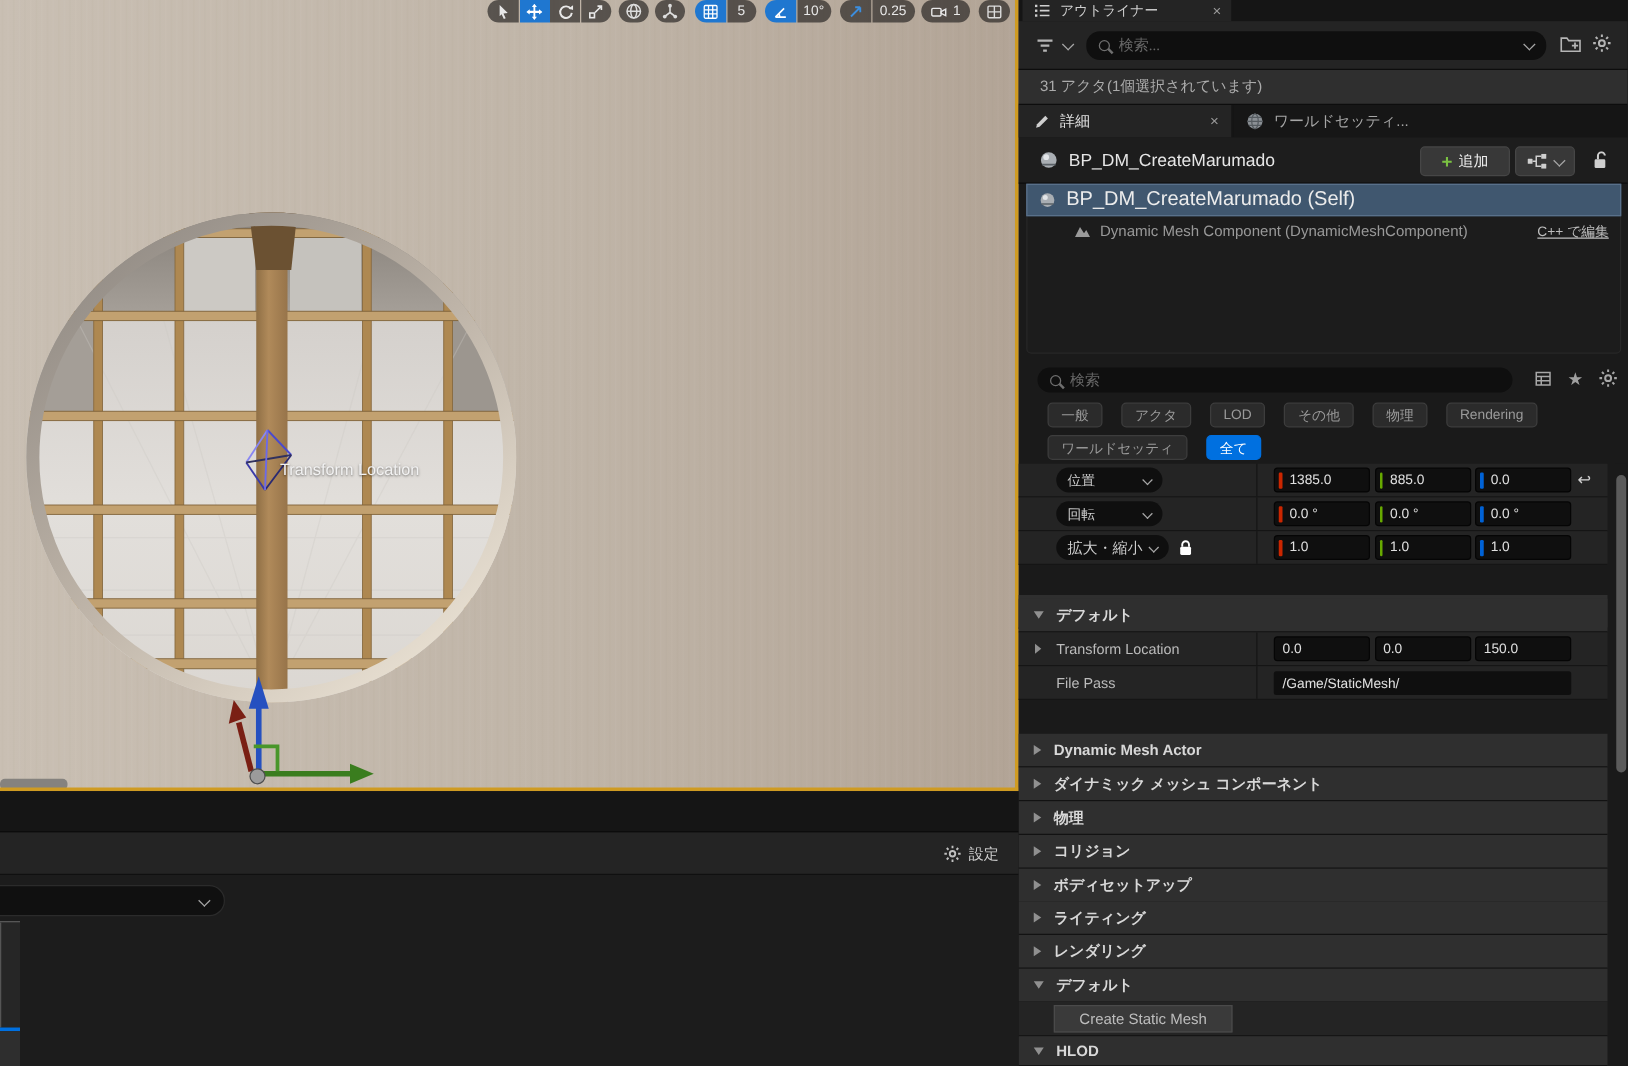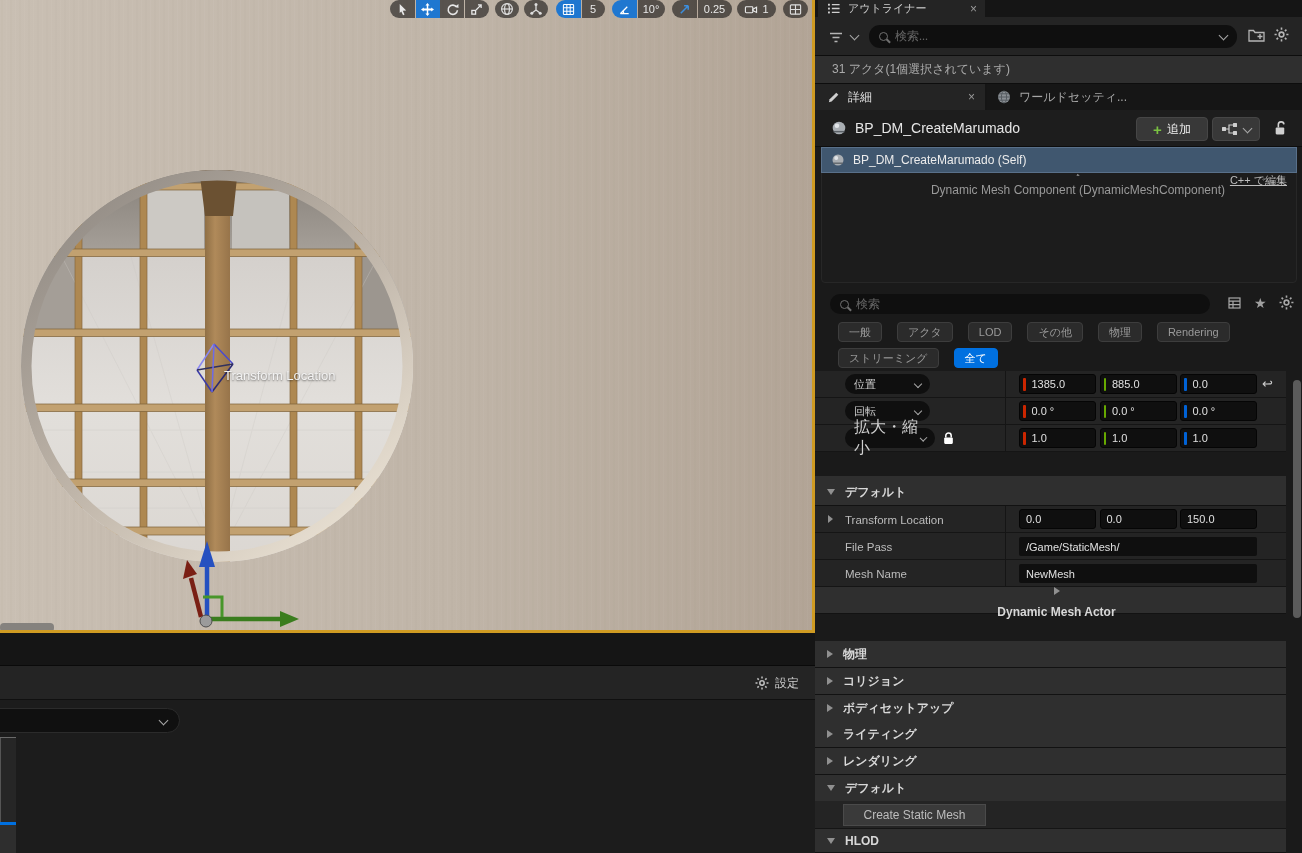--- a/index.html
+++ b/index.html
@@ -42,22 +42,22 @@
   .searchpill input::placeholder { color:#676767; }
   .statusbar { position:absolute; left:0; top:56px; width:487px; height:28px; background:#2f2f2f; border-bottom:1px solid #0d0d0d; display:flex; align-items:center; padding-left:17px; color:#ababab; font-size:12px; }
   .tabbar2 { position:absolute; left:0; top:84px; width:487px; height:26px; background:#151515; }
   .tab-details { position:absolute; left:0; top:0; width:170px; height:26px; background:#242424; display:flex; align-items:center; gap:8px; padding:0 10px 0 12px; color:#e0e0e0; font-size:12px; }
   .tab-world { position:absolute; left:172px; top:0; width:173px; height:26px; background:#161616; display:flex; align-items:center; gap:8px; padding:0 10px; color:#a6a6a6; font-size:12px; }
   .dheader { position:absolute; left:0; top:110px; width:487px; height:37px; background:#1d1d1d; border-bottom:1px solid #0d0d0d; display:flex; align-items:center; }
   .dheader .name { color:#e6e6e6; font-size:14px; margin-left:8px; }
   .addbtn { position:absolute; left:321px; top:7px; width:72px; height:24px; background:#383838; border:1px solid #464646; border-radius:4px; display:flex; align-items:center; justify-content:center; gap:5px; color:#efefef; font-size:12px; }
   .addbtn .plus { color:#7ac142; font-size:15px; font-weight:bold; line-height:1; }
   .nodebtn { position:absolute; left:397px; top:7px; width:48px; height:24px; background:#383838; border:1px solid #464646; border-radius:4px; display:flex; align-items:center; justify-content:center; gap:6px; }
-  .selrow { position:absolute; left:6px; top:147px; width:476px; height:26px; background:#40576f; border:1px solid #59708a; display:flex; align-items:center; gap:8px; padding-left:9px; color:#ececec; font-size:12px; }
-  .comprow { position:absolute; left:6px; top:173px; width:476px; height:24px; display:flex; align-items:center; gap:7px; padding-left:38px; color:#999999; font-size:12px;flex-direction:column; }
+  .selrow { position:absolute; left:6px; top:147px; width:476px; height:26px; background:#40576f; border:1px solid #59708a; display:flex; align-items:center; gap:8px; padding-left:9px; color:#ececec; font-size:16px; }
+  .comprow { position:absolute; left:6px; top:173px; width:476px; height:24px; display:flex; align-items:center; gap:7px; padding-left:38px; color:#999999; font-size:12px; }
   .editlink { position:absolute; right:10px; color:#bdbdbd; font-size:11px; text-decoration:underline; }
   .dsearchrow { position:absolute; left:0; top:291px; width:487px; height:27px; }
   .ricons { position:absolute; top:4px; display:flex; align-items:center; gap:12px; }
   .fpill { height:20px; background:#2b2b2b; border:1px solid #3d3d3d; border-radius:4px; color:#9a9a9a; font-size:11px; display:inline-flex; align-items:center; padding:0 10px; margin-right:15px; }
   .fpill.sel { background:#0070e0; border-color:#0070e0; color:#fff; }
   .frow1 { position:absolute; left:23px; top:322px; display:flex; }
   .frow2 { position:absolute; left:23px; top:348px; display:flex; }
   .prow { position:absolute; left:0; width:471px; height:27px; background:#242424; border-bottom:1px solid #151515; }
   .prow .vdiv { position:absolute; left:190px; top:0; width:1px; height:100%; background:#151515; }
   .seche { position:absolute; left:0; width:471px; height:27px; background:#2f2f2f; border-bottom:1px solid #121212; display:flex; align-items:center; gap:10px; padding-left:12px; color:#d8d8d8; font-size:12px; font-weight:bold; }
@@ -426,21 +426,21 @@
   </div>
   <div class="frow1">
     <span class="fpill">一般</span>
     <span class="fpill">アクタ</span>
     <span class="fpill">LOD</span>
     <span class="fpill">その他</span>
     <span class="fpill">物理</span>
     <span class="fpill">Rendering</span>
   </div>
   <div class="frow2">
-    <span class="fpill">ストリーミング</span>
+    <span class="fpill">ワールドセッティ</span>
     <span class="fpill sel">全て</span>
   </div>
 
   <div class="prow" style="top:371px;">
     <div class="vdiv"></div>
     <div class="npill" style="width:85px;">
         <span>位置</span>
         <span class="chev"></span>
       </div>
     <div class="nfield" style="left:204px;">
@@ -471,21 +471,21 @@
         <i class="cbar" style="background:#67a900;"></i>
         <span>0.0 °</span>
       </div>
     <div class="nfield" style="left:365px;">
         <i class="cbar" style="background:#0062d6;"></i>
         <span>0.0 °</span>
       </div>
   </div>
   <div class="prow" style="top:425px;">
     <div class="vdiv"></div>
-    <div class="npill" style="width:90px;font-size:16px;">
+    <div class="npill" style="width:90px;font-size:12px;">
         <span>拡大・縮小</span>
         <span class="chev"></span>
       </div>
     <svg width="11" height="13" viewBox="0 0 10 12" style="position:absolute;left:128px;top:7px;">
         <path d="M2.5 5V3.4a2.5 2.5 0 0 1 5 0V5" fill="none" stroke="#fff" stroke-width="1.4"></path>
         <rect x="1" y="5" width="8" height="6" rx="1" fill="#fff"></rect>
       </svg>
     <div class="nfield" style="left:204px;">
         <i class="cbar" style="background:#cb2600;"></i>
         <span>1.0</span>
@@ -522,30 +522,27 @@
         <span>150.0</span>
       </div>
   </div>
   <div class="prow" style="top:533px;">
     <div class="vdiv"></div>
     <span class="plabel">File Pass</span>
     <div class="tfield" style="left:204px;width:238px;">
         <span>/Game/StaticMesh/</span>
       </div>
   </div>
-  <div class="prow" style="top:560px;">
-    <div class="vdiv"></div>
-    <span class="plabel">Mesh Name</span>
-    <div class="tfield" style="left:204px;width:238px;">
-        <span>NewMesh</span>
-      </div>
-  </div>
-  <div class="seche" style="top:587px;flex-direction:column;">
+  <div class="seche" style="top:587px;">
       <span class="tri-r"></span>
       <span>Dynamic Mesh Actor</span>
+    </div>
+  <div class="seche" style="top:614px;">
+      <span class="tri-r"></span>
+      <span>ダイナミック メッシュ コンポーネント</span>
     </div>
   <div class="seche" style="top:641px;">
       <span class="tri-r"></span>
       <span>物理</span>
     </div>
   <div class="seche" style="top:668px;">
       <span class="tri-r"></span>
       <span>コリジョン</span>
     </div>
   <div class="seche" style="top:695px;">

